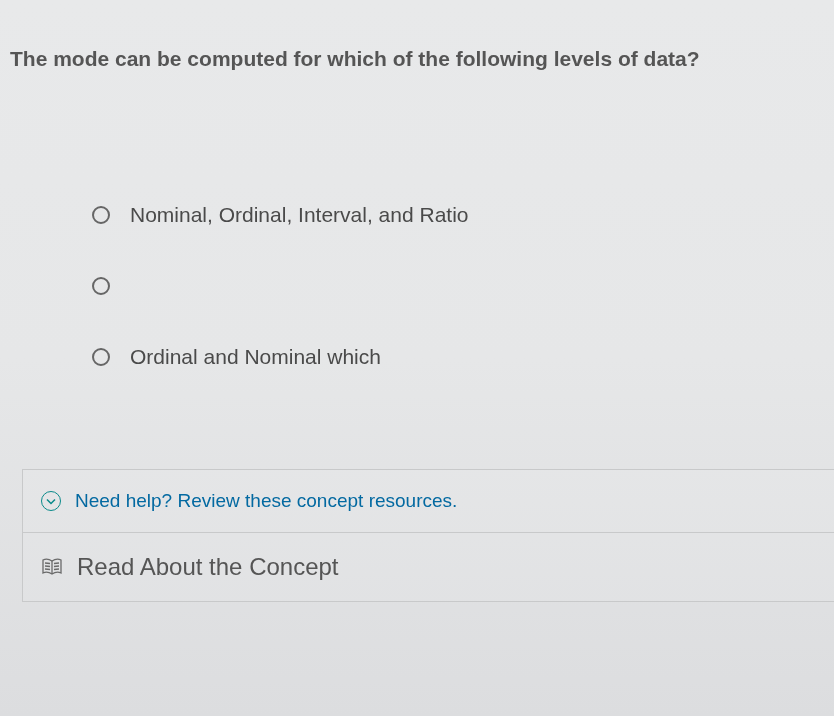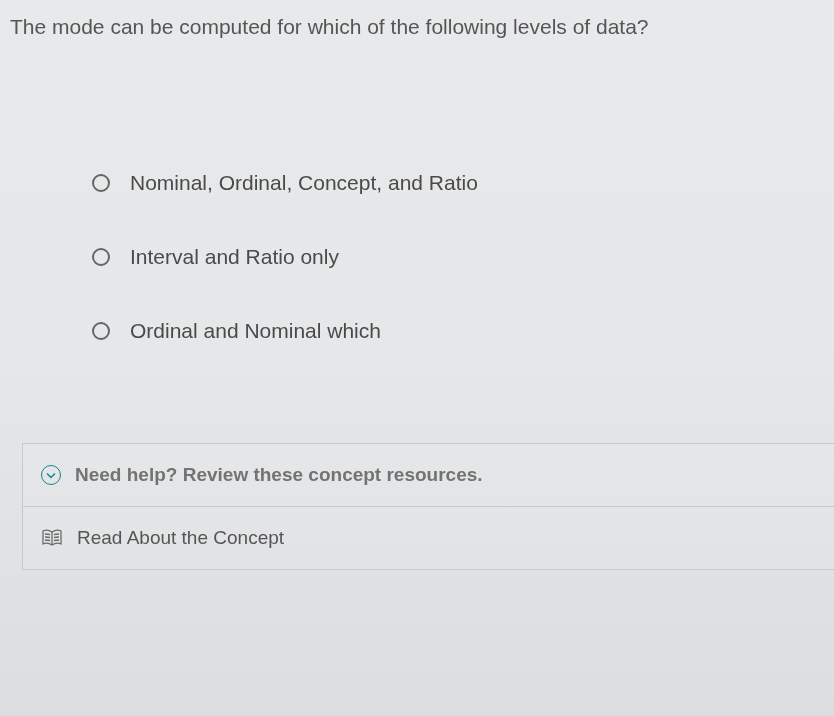--- a/index.html
+++ b/index.html
@@ -9,24 +9,25 @@
     }
     body {
       width: 834px;
       height: 716px;
       background: linear-gradient(to bottom, #e8e9ea 0%, #e6e7e8 50%, #dcdddf 100%);
       font-family: Arial, Helvetica, sans-serif;
       color: #4a4a4a;
       overflow: hidden;
     }
     .question-text {
-      padding: 12px 10px 0 10px;
+      padding: 44px 10px 0 10px;
       font-size: 21px;
       color: #555;
       line-height: 1.4;
+      font-weight: bold;
     }
     .options-container {
       margin-top: 130px;
       padding-left: 92px;
     }
     .option-row {
       display: flex;
       align-items: center;
       margin-bottom: 50px;
       cursor: pointer;
@@ -68,53 +69,52 @@
       justify-content: center;
       margin-right: 14px;
       flex-shrink: 0;
     }
     .chevron-circle svg {
       width: 10px;
       height: 7px;
     }
     .help-title {
       font-size: 19px;
-      font-weight: bold;
-      color: #737373;
+      font-weight: normal;
+      color: #0369a1;
     }
     .resource-row {
       display: flex;
       align-items: center;
       padding: 20px 18px;
       cursor: pointer;
     }
     .book-icon {
       width: 22px;
       height: 18px;
       margin-right: 14px;
       flex-shrink: 0;
     }
     .resource-label {
-      font-size: 19px;
+      font-size: 24px;
       color: #555;
     }
   </style>
 </head>
 <body>
 
 <div class="question-text">The mode can be computed for which of the following levels of data?</div>
 
 <div class="options-container">
   <div class="option-row">
     <div class="radio-circle"></div>
-    <div class="option-label">Nominal, Ordinal, Concept, and Ratio</div>
+    <div class="option-label">Nominal, Ordinal, Interval, and Ratio</div>
   </div>
   <div class="option-row">
     <div class="radio-circle"></div>
-    <div class="option-label">Interval and Ratio only</div>
   </div>
   <div class="option-row">
     <div class="radio-circle"></div>
     <div class="option-label">Ordinal and Nominal which</div>
   </div>
 </div>
 
 <div class="help-section">
   <div class="help-header">
     <div class="chevron-circle">

